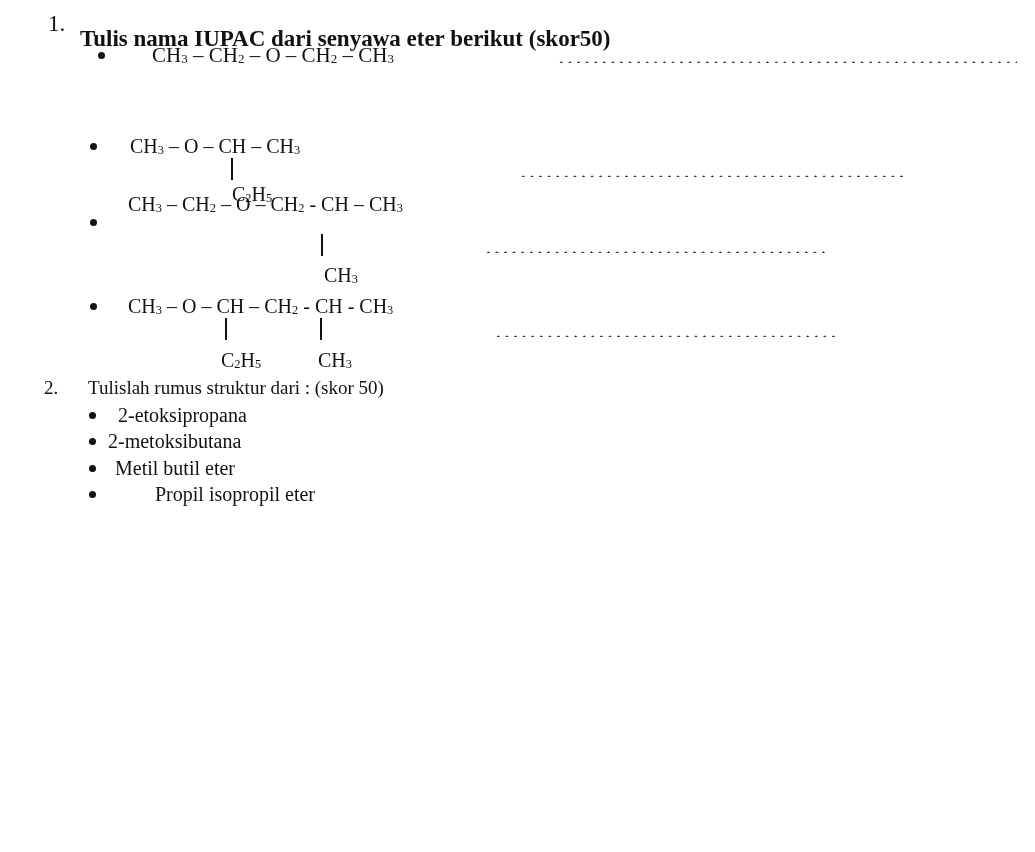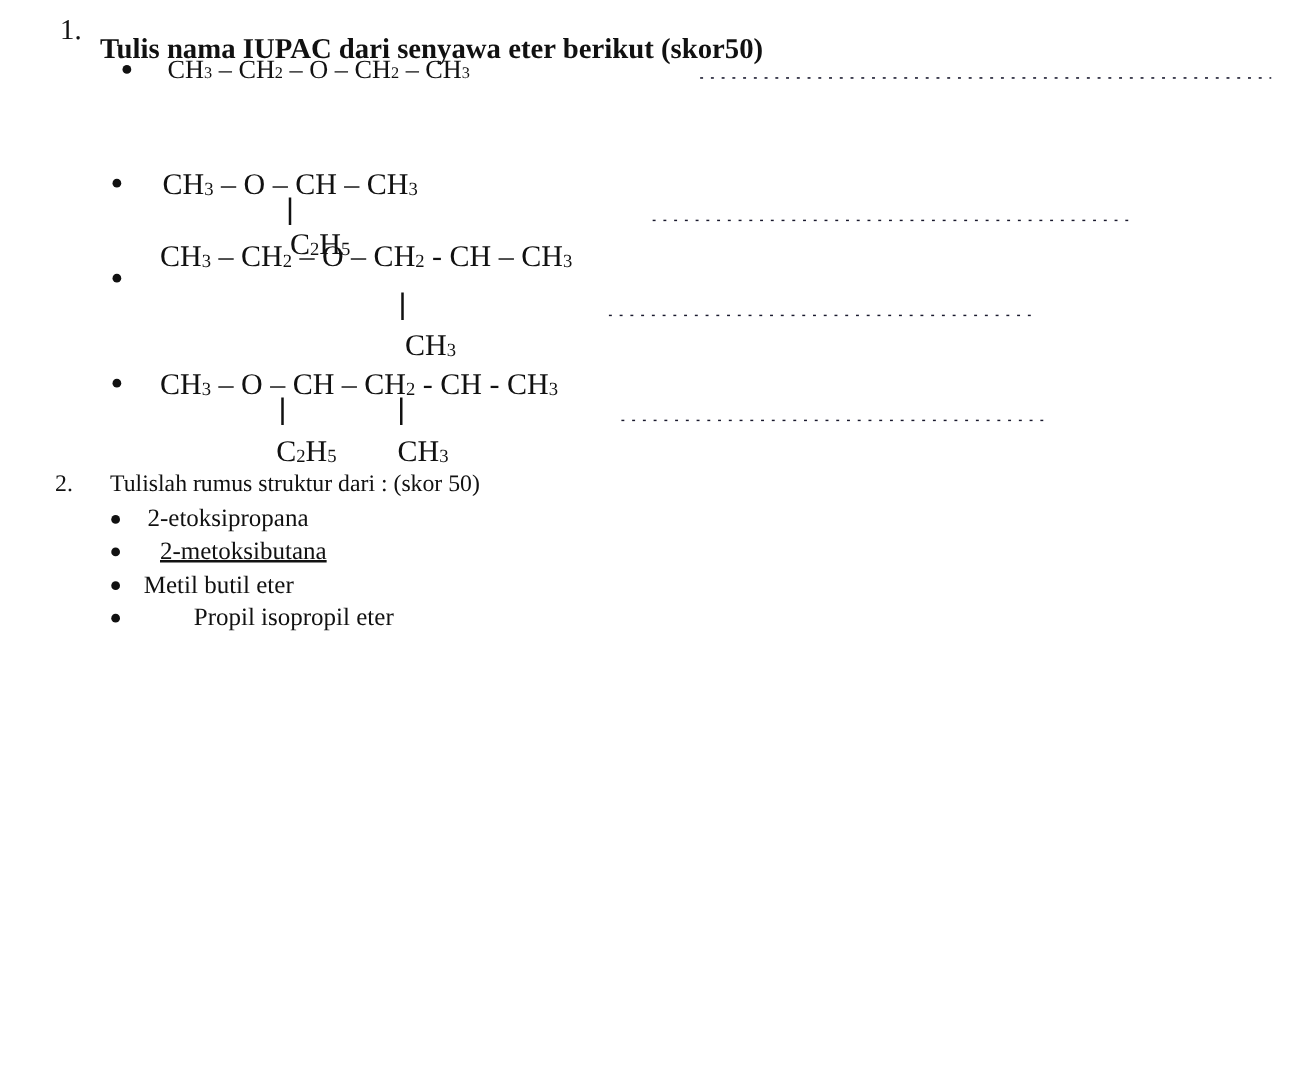--- a/index.html
+++ b/index.html
@@ -1,38 +1,38 @@
 <!DOCTYPE html>
 <html><head>
 <meta charset="utf-8">
 <style>
   html, body { margin:0; padding:0; background:#ffffff; }
   body { width:1035px; height:852px; position:relative; overflow:hidden;
          font-family:"Liberation Serif", "DejaVu Serif", serif; color:#111; }
   .abs { position:absolute; white-space:nowrap; }
   .q1 { font-size:23px; }
   .f1 { font-size:21px; }
-  .fs { font-size:24px; }
+  .fs { font-size:20px; }
   .q2 { font-size:19px; }
   .li { font-size:20px; }
   .bullet { position:absolute; width:7px; height:7px; border-radius:50%; background:#111; }
   .vbar { position:absolute; width:2px; background:#111; }
   sub { font-size:0.62em; vertical-align:-0.05em; line-height:0; }
   .dots { position:absolute; height:2px;
           background-image:radial-gradient(circle, #1a1a2e 0.9px, transparent 1.1px);
           background-size:8.6px 3px; background-repeat:repeat-x; }
 </style>
 </head>
 <body>
 
 <div class="abs q1" style="left:48px;top:11px;">1.</div>
 <div class="abs q1" style="left:80px;top:26px;font-weight:bold;">Tulis nama IUPAC dari senyawa eter berikut (skor50)</div>
 
 <span class="bullet" style="left:98px;top:52px;"></span>
-<div class="abs f1" style="left:134px;top:43px;text-align:right;">
+<div class="abs f1" style="left:152px;top:43px;text-align:right;">
   <span>CH</span><sub>3</sub><span> – CH</span><sub>2</sub><span> – O – CH</span><sub>2</sub><span> – CH</span><sub>3</sub>
 </div>
 <div class="dots" style="left:557px;top:61px;width:460px;"></div>
 
 <span class="bullet" style="left:90px;top:143px;"></span>
 <div class="abs fs" style="left:130px;top:135px;">
   <span>CH</span><sub>3</sub><span> – O – CH – CH</span><sub>3</sub>
 </div>
 <div class="vbar" style="left:231px;top:158px;height:22px;"></div>
 <div class="abs fs" style="left:232px;top:183px;">
@@ -64,19 +64,19 @@
 </div>
 <div class="dots" style="left:494px;top:335px;width:346px;"></div>
 
 <div class="abs q2" style="left:44px;top:377px;">2.</div>
 <div class="abs q2" style="left:72px;top:377px;margin-left:16px;">Tulislah rumus struktur dari : (skor 50)</div>
 
 <span class="bullet" style="left:89px;top:412px;"></span>
 <div class="abs li" style="left:118px;top:404px;">2-etoksipropana</div>
 
 <span class="bullet" style="left:89px;top:438px;"></span>
-<div class="abs li" style="left:128px;top:430px;text-decoration:underline;">2-metoksibutana</div>
+<div class="abs li" style="left:108px;top:430px;">2-metoksibutana</div>
 
 <span class="bullet" style="left:89px;top:465px;"></span>
 <div class="abs li" style="left:115px;top:457px;">Metil butil eter</div>
 
 <span class="bullet" style="left:89px;top:491px;"></span>
 <div class="abs li" style="left:115px;top:483px;margin-left:40px;">Propil isopropil eter</div>
 
 </body></html>

